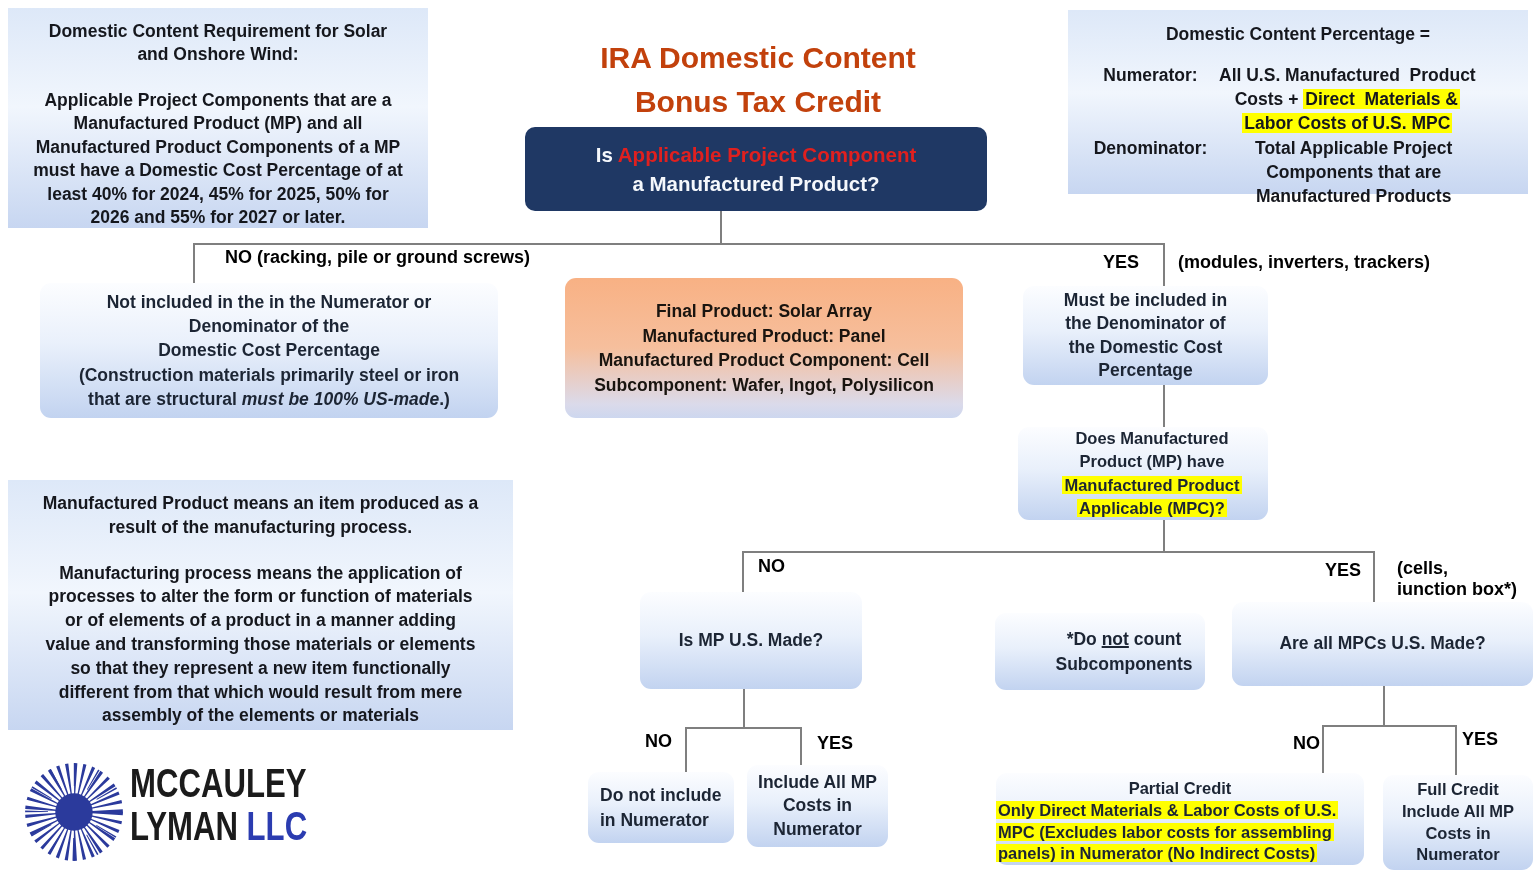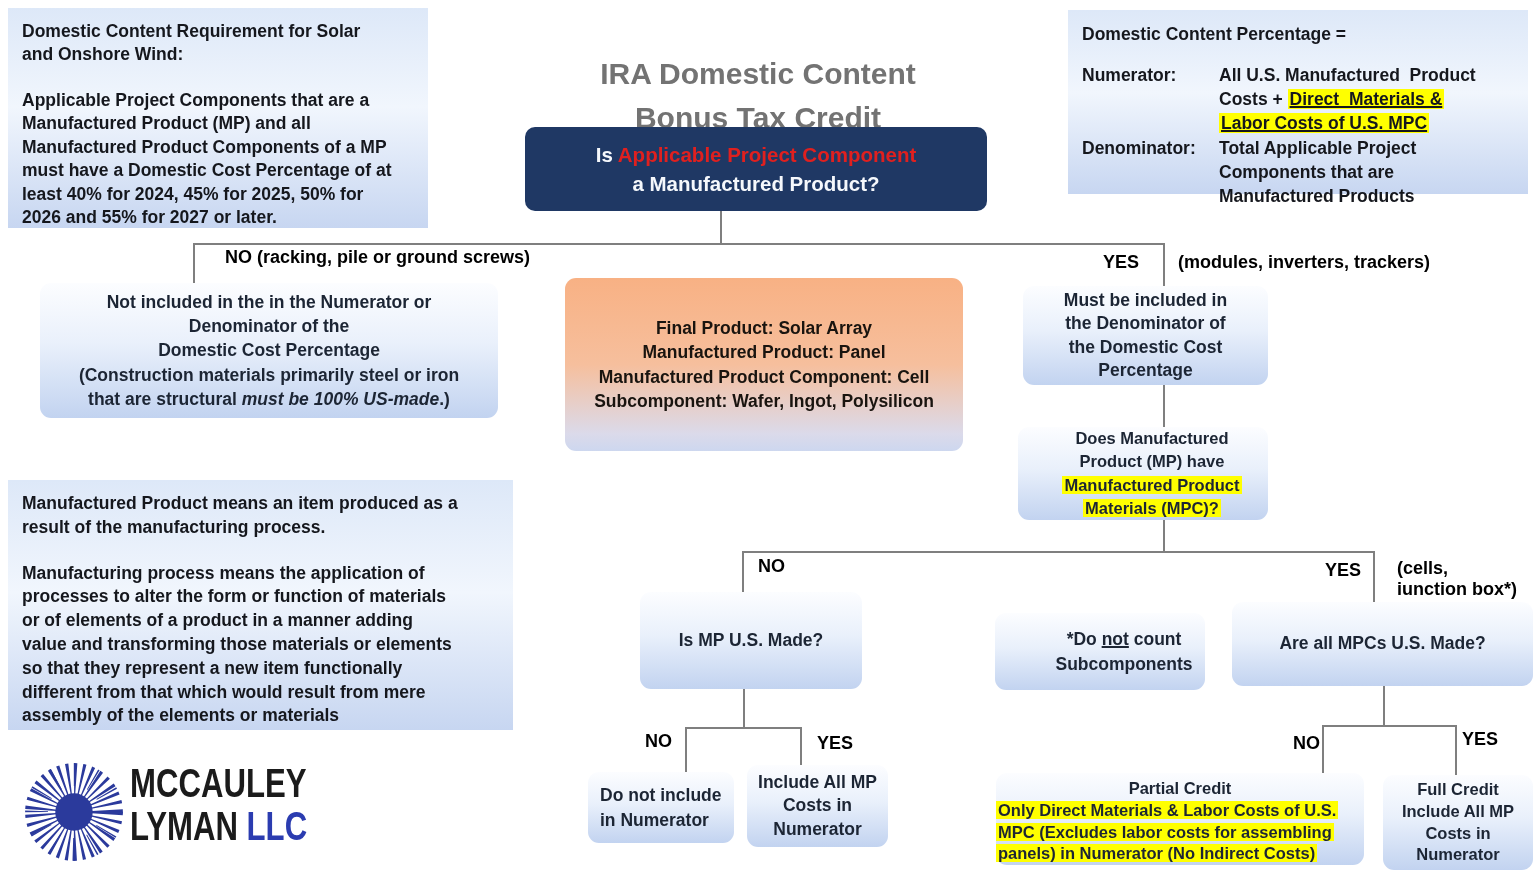--- a/index.html
+++ b/index.html
@@ -1,34 +1,34 @@
 <!DOCTYPE html>
 <html><head>
 <meta charset="utf-8">
 <style>
   html,body { margin:0; padding:0; background:#ffffff; }
   .canvas { position:relative; width:1536px; height:875px; background:#ffffff; overflow:hidden;
             font-family:"Liberation Sans", sans-serif; font-weight:bold; color:#15171d; }
   .abs { position:absolute; box-sizing:border-box; }
-  .note { background:linear-gradient(180deg,#dde8f8 0%,#f1f6fd 45%,#c7d6f1 100%); color:#15171d; }
+  .note { background:linear-gradient(180deg,#dde8f8 0%,#f1f6fd 45%,#c7d6f1 100%); color:#15171d;text-align:center; }
   .box  { border-radius:11px; background:linear-gradient(180deg,#fcfdff 0%,#e9f0fb 45%,#c2d3f0 100%);
           color:#1c2534; text-align:center; }
   .peach{ background:linear-gradient(180deg,#f8b184 0%,#f6bf9d 50%,#dbdaea 90%,#cdd7ef 100%); color:#19140f; }
   .navy { background:#1f3864; border-radius:10px; color:#f5f8fc; text-align:center; }
   .lbl  { color:#000000; font-size:18px; white-space:nowrap; }
   .line-v { position:absolute; width:2px; background:#7f7f7f; }
   .line-h { position:absolute; height:2px; background:#7f7f7f; }
   .hl { background:#ffff00; padding:0 2px; }
-  .hlu { background:#ffff00; padding:0 2px; text-decoration:underline; text-decoration-thickness:2px; }
+  .hlu { background:#ffff00; padding:0 2px; text-decoration-thickness:2px; }
   .u  { text-decoration:underline; text-decoration-thickness:2px; }
   .it { font-style:italic; }
   .pre { white-space:pre-line; }
   .ctr { display:flex; flex-direction:column; justify-content:center; }
   .red { color:#e0201f; }
-  .title { font-size:30px; line-height:1.45; text-align:center; color:#737373;margin-top:16px; }
+  .title { font-size:30px; line-height:1.45; text-align:center; color:#c2410c; }
   .fs17 { font-size:17.5px; line-height:1.34; }
   .fs16 { font-size:16.5px; line-height:1.3;padding-left:18px; }
   .logo-txt { font-size:41px; line-height:1.0; color:#1b1b1b;
               transform:scaleX(0.76); transform-origin:left center; white-space:nowrap; }
   .logo-blue { color:#2b3cb0; }
 </style>
 </head>
 <body>
 
 <div class="canvas">
@@ -83,60 +83,60 @@
       <div>
         <div>All U.S. Manufactured&nbsp; Product</div>
         <div>
           <span>Costs + </span><span class="hlu">Direct&nbsp; Materials &amp;</span>
         </div>
         <div>
           <span class="hlu">Labor Costs of U.S. MPC</span>
         </div>
       </div>
     </div>
-    <div style="display:flex;">
+    <div style="display:flex;gap:36px;">
       <div style="width:137px;">Denominator:</div>
       <div class="pre">Total Applicable Project
 Components that are
 Manufactured Products</div>
     </div>
   </div>
 
   <div class="abs lbl" style="left:225px;top:247px;">NO (racking, pile or ground screws)</div>
 
   <div class="abs box fs17 ctr" style="left:40px;top:283px;width:458px;height:135px;padding:6px 10px;line-height:1.38;">
     <div>Not included in the  in the Numerator or</div>
     <div>Denominator of the</div>
     <div>Domestic Cost Percentage</div>
     <div>(Construction materials primarily steel or iron</div>
     <div>
       <span>that are structural </span><span class="it">must be 100% US-made</span><span>.)</span>
     </div>
   </div>
 
-  <div class="abs box peach fs17 ctr" style="left:565px;top:278px;width:398px;height:173px;line-height:1.4;">
+  <div class="abs box peach fs17 ctr" style="left:565px;top:278px;width:398px;height:140px;line-height:1.4;">
     <div>Final Product: Solar Array</div>
     <div>Manufactured Product: Panel</div>
     <div>Manufactured Product Component: Cell</div>
     <div>Subcomponent: Wafer, Ingot, Polysilicon</div>
   </div>
 
   <div class="abs lbl" style="left:1103px;top:252px;">YES</div>
   <div class="abs lbl" style="left:1178px;top:252px;">(modules, inverters, trackers)</div>
 
   <div class="abs box fs17 ctr pre" style="left:1023px;top:286px;width:245px;height:99px;line-height:1.33;">Must be included in
 the Denominator of
 the Domestic Cost
 Percentage</div>
 
   <div class="abs box fs16 ctr" style="left:1018px;top:427px;width:250px;height:93px;line-height:1.4;">
     <div>Does Manufactured</div>
     <div>Product (MP) have</div>
     <div><span class="hl">Manufactured Product</span></div>
-    <div><span class="hl">Materials (MPC)?</span></div>
+    <div><span class="hl">Applicable (MPC)?</span></div>
   </div>
 
   <div class="abs note fs17" style="left:8px;top:480px;width:505px;height:250px;padding:12px 14px;line-height:1.36;">
     <div class="pre">Manufactured Product means an item produced as a
 result of the manufacturing process.</div>
     <div style="height:22px;"></div>
     <div class="pre">Manufacturing process means the application of
 processes to alter the form or function of materials
 or of elements of a product in a manner adding
 value and transforming those materials or elements

